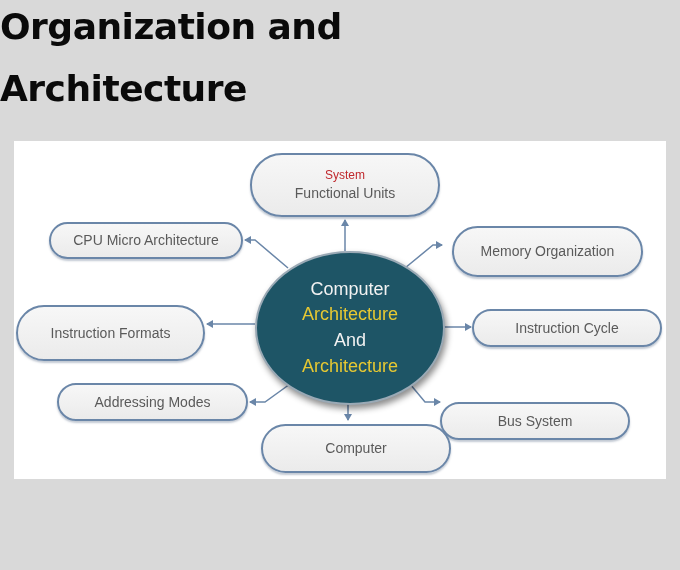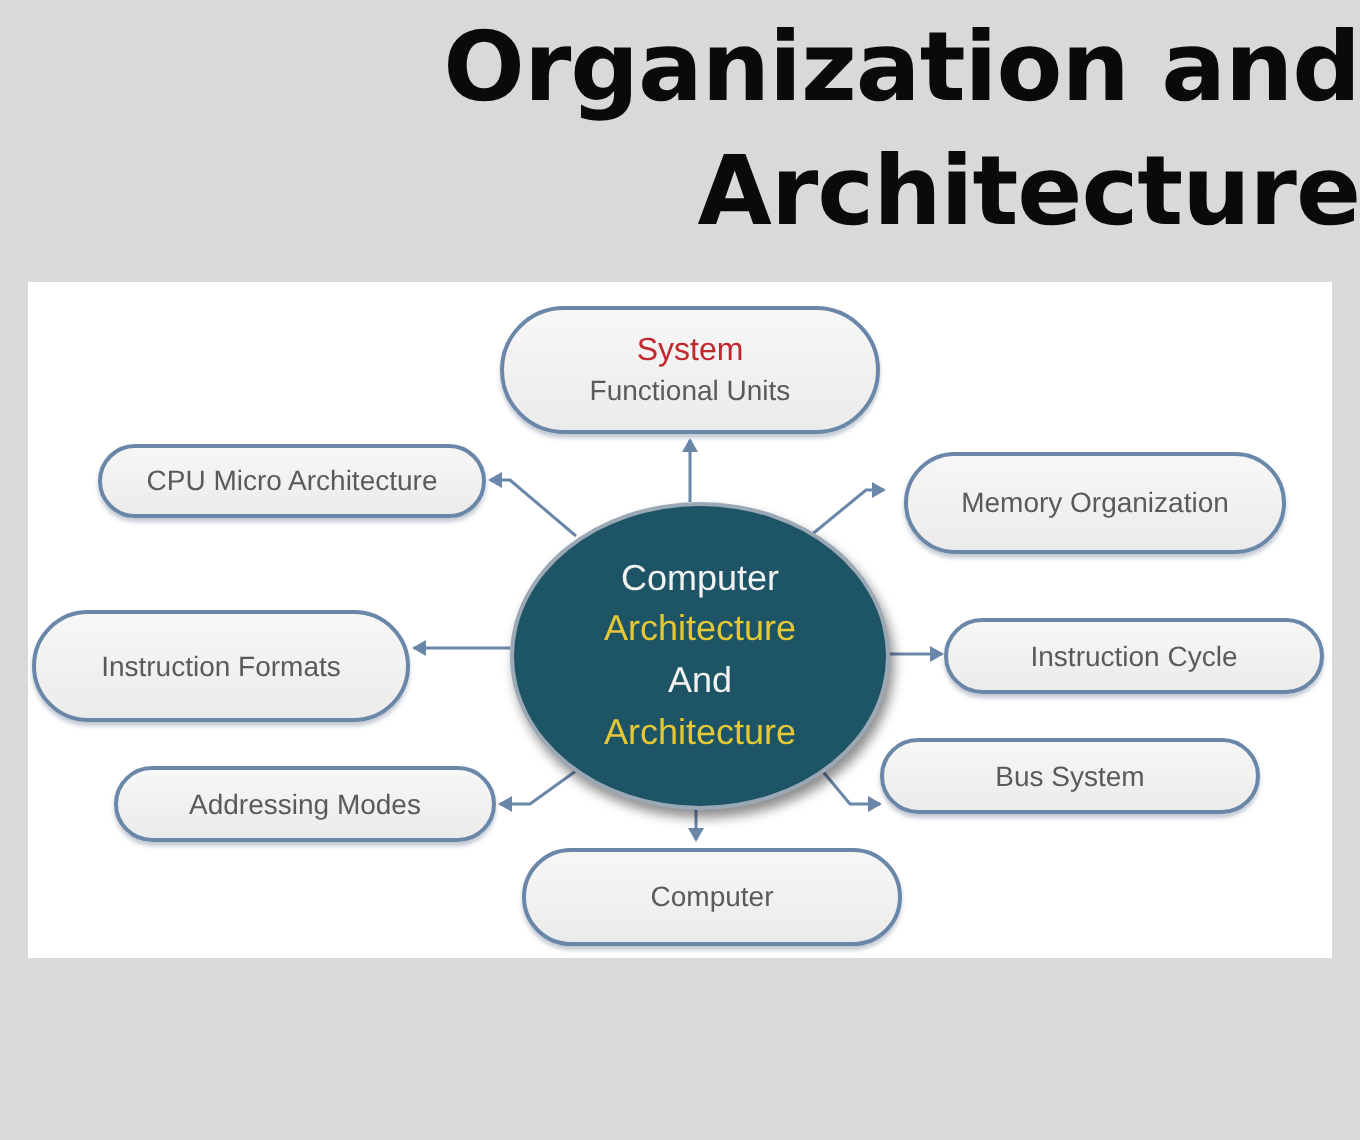--- a/index.html
+++ b/index.html
@@ -6,24 +6,24 @@
     body {
       width: 680px; height: 570px;
       background: #d9d9d9;
       position: relative;
       overflow: hidden;
       font-family: "DejaVu Sans", sans-serif;
     }
     .title {
       position: absolute;
       left: 0; width: 680px;
-      text-align: right;
+      text-align: left;
       font-family: "DejaVu Sans", sans-serif;
       font-weight: bold;
-      font-size: 48px;
+      font-size: 36px;
       color: #0a0a0a;
       letter-spacing: -0.5px;
     }
     .title.l1 { top: 6px; }
     .title.l2 { top: 68px; }
     .panel {
       position: absolute;
       left: 14px; top: 141px;
       width: 652px; height: 338px;
       background: #ffffff;
@@ -41,21 +41,21 @@
       background: linear-gradient(#f7f7f7, #ebebeb);
       box-shadow: 0 2px 2px rgba(80,100,130,0.35);
       display: flex; flex-direction: column;
       align-items: center; justify-content: center;
       font-family: "Liberation Sans", sans-serif;
       font-size: 14px;
       color: #5a5a5a;
       text-align: center;
       line-height: 1.3;
     }
-    .node .red { color: #c0282d; font-size: 16px; }
+    .node .red { color: #c0282d; font-size: 12px; }
     .node .blue { color: #2b2bb0; }
     .center {
       position: absolute;
       left: 255px; top: 251px;
       width: 186px; height: 150px;
       border-radius: 50%;
       background: #1e5566;
       border: 2px solid #9aa9b5;
       box-shadow: 2px 4px 6px rgba(0,0,0,0.45);
       display: flex; flex-direction: column;
@@ -120,21 +120,21 @@
 </div>
 
 <div class="node" style="left:472px; top:309px; width:190px; height:38px;">
   <span>Instruction Cycle</span>
 </div>
 
 <div class="node" style="left:57px; top:383px; width:191px; height:38px;">
   <span>Addressing Modes</span>
 </div>
 
-<div class="node" style="left:440px; top:369px; width:190px; height:38px;">
+<div class="node" style="left:440px; top:402px; width:190px; height:38px;">
   <span>Bus System</span>
 </div>
 
 <div class="node" style="left:261px; top:424px; width:190px; height:49px;">
   <span>Computer</span>
 </div>
 
 <div class="center">
   <span class="w">Computer</span>
   <span class="y">Architecture</span>

